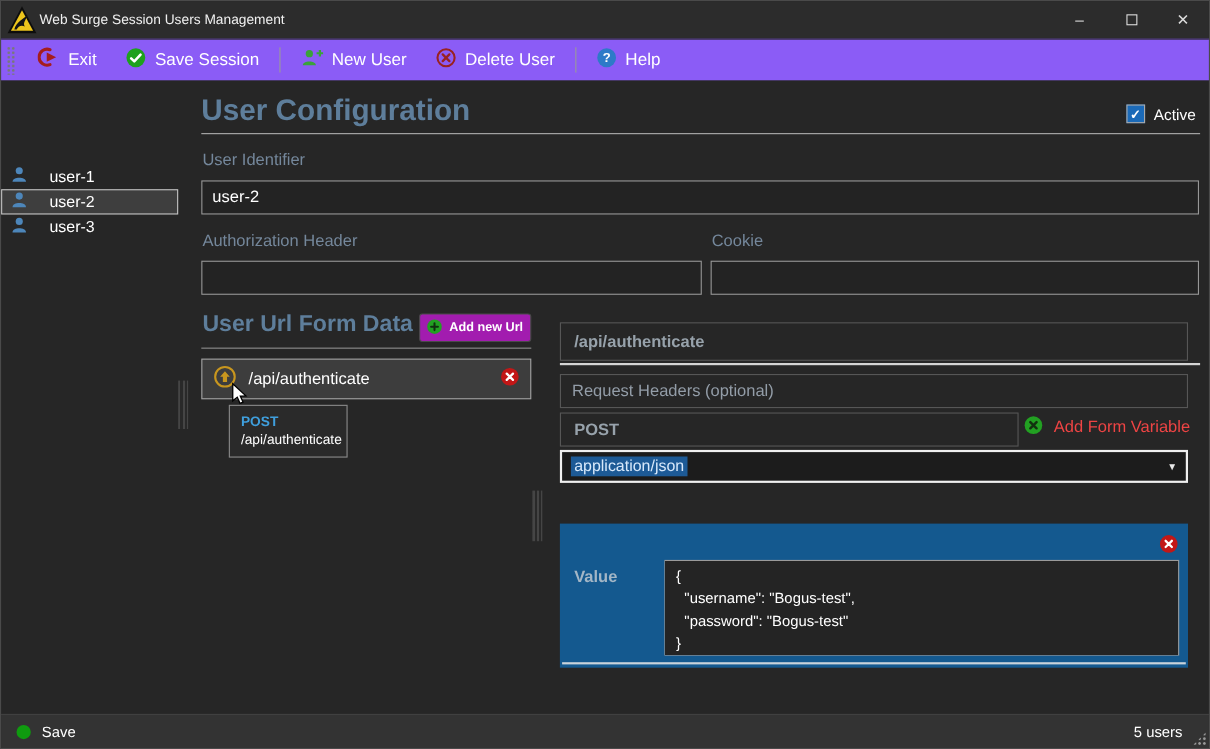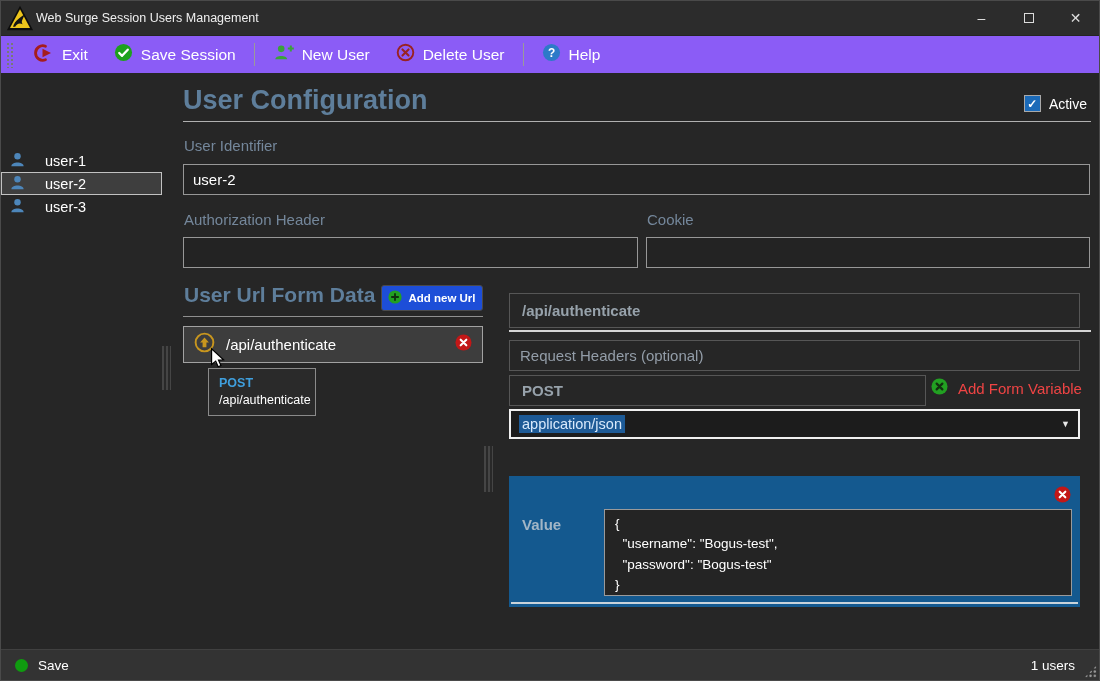--- a/index.html
+++ b/index.html
@@ -32,21 +32,21 @@
   .h1 { position:absolute; left:182px; top:12px; font-size:27px; font-weight:bold; color:#5e7e9b; }
   .active-wrap { position:absolute; top:22px; right:12px; display:flex; align-items:center; gap:8px; font-size:14px; color:#fff; }
   .checkbox { width:17px; height:17px; background:#1b6ab8; border:1px solid #a9a9a9; display:flex; align-items:center; justify-content:center; font-size:12px; color:#fff; font-weight:bold; }
   .hr1 { position:absolute; left:182px; width:908px; top:48px; height:1px; background:#b0b0b0; }
   .lbl { position:absolute; font-size:15px; color:#74879b; }
   .input { position:absolute; background:#232323; border:1px solid #979797; color:#fff; font-size:15px; padding:0 9px; font-family:inherit; outline:none; }
   .in-uid    { left:182px; top:91px;  width:907px; height:31px; }
   .in-auth   { left:182px; top:164px; width:455px; height:31px; }
   .in-cookie { left:645px; top:164px; width:444px; height:31px; }
   .h2 { position:absolute; left:183px; top:210px; font-size:21px; font-weight:bold; color:#5e7e9b; }
-  .add-url-btn { position:absolute; left:380px; top:212px; width:102px; height:26px; background:#1d4ed8; border:1px solid #4a4a4a; border-radius:3px; display:flex; align-items:center; justify-content:center; gap:6px; color:#fff; font-size:11.5px; font-weight:bold; }
+  .add-url-btn { position:absolute; left:380px; top:212px; width:102px; height:26px; background:#a21caf; border:1px solid #4a4a4a; border-radius:3px; display:flex; align-items:center; justify-content:center; gap:6px; color:#fff; font-size:11.5px; font-weight:bold; }
   .hr2 { position:absolute; left:182px; top:243px; width:300px; height:1px; background:#8f8f8f; }
   .url-item { position:absolute; left:182px; top:253px; width:300px; height:37px; background:#3d3d3d; border:1px solid #a2a2a2; display:flex; align-items:center; gap:11px; padding:0 10px; }
   .url-item-label { flex:1; font-size:15px; color:#fff; }
   .tooltip { position:absolute; left:207px; top:295px; width:108px; background:#2a2a2a; border:1px solid #8a8a8a; padding:6px 10px; font-size:12.5px; line-height:1.35; z-index:4; }
   .tt-method { color:#3f9fdd; font-weight:bold; }
   .tt-url { color:#fff; }
   .cursor { position:absolute; left:206px; top:274px; z-index:6; }
   .vgrip { position:absolute; width:9px; background:repeating-linear-gradient(90deg,#454545 0,#454545 2px,#292929 2px,#292929 4px); }
   .vgrip1 { left:161px; top:273px; height:44px; }
   .vgrip2 { left:483px; top:373px; height:46px; }
@@ -277,17 +277,17 @@
   "password": "Bogus-test"
 }</textarea>
       <div class="bp-line"></div>
     </div>
 
   </div>
 
   <div class="statusbar">
     <span class="status-dot"></span>
     <span>Save</span>
-    <span class="status-right">1 users</span>
+    <span class="status-right">5 users</span>
   </div>
   <div class="corner-grip"></div>
 
 </div>
 
 </body></html>

